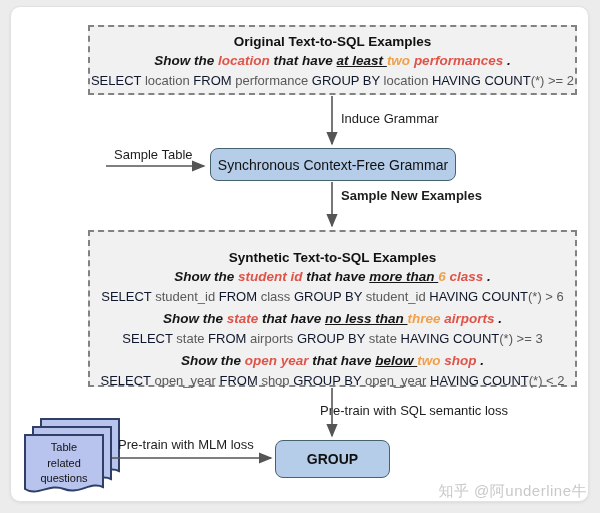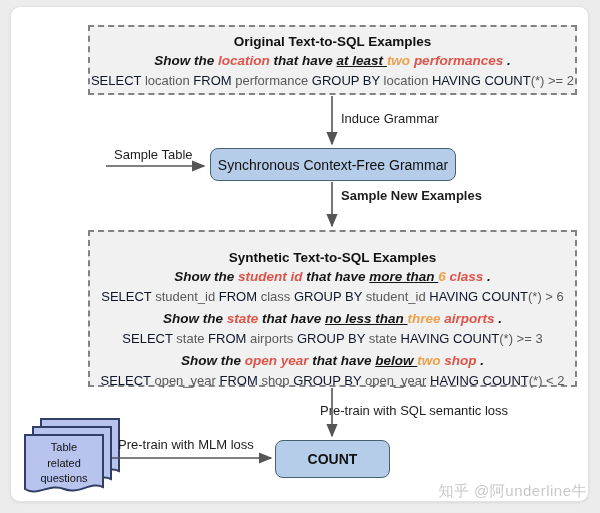--- a/index.html
+++ b/index.html
@@ -91,21 +91,21 @@
       <path d="M2,2 H80 V54 C68,48 56,62 41,56 C26,50 14,64 2,56 Z" fill="#b8c4ee" stroke="#2f3f66" stroke-width="2"></path>
     </svg>
     <div class="doc-label" style="left:0px;top:23px;width:82px">
       <div>Table</div>
       <div>related</div>
       <div>questions</div>
     </div>
   </div>
 
   <div id="bert-node" class="node">
-    <span>COUNT</span>
+    <span>GROUP</span>
   </div>
 
   <div id="label-induce" class="flow-label">Induce Grammar</div>
   <div id="label-sample-table" class="flow-label">Sample Table</div>
   <div id="label-sample-new" class="flow-label">Sample New Examples</div>
   <div id="label-sql-loss" class="flow-label">Pre-train with SQL semantic loss</div>
   <div id="label-mlm-loss" class="flow-label">Pre-train with MLM loss</div>
 
   <svg id="arrow-layer">
     <defs>

